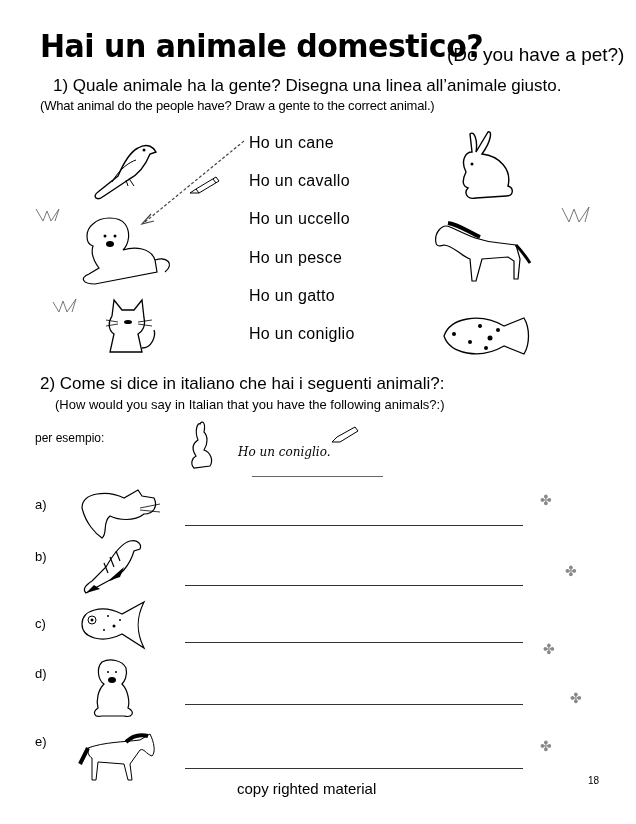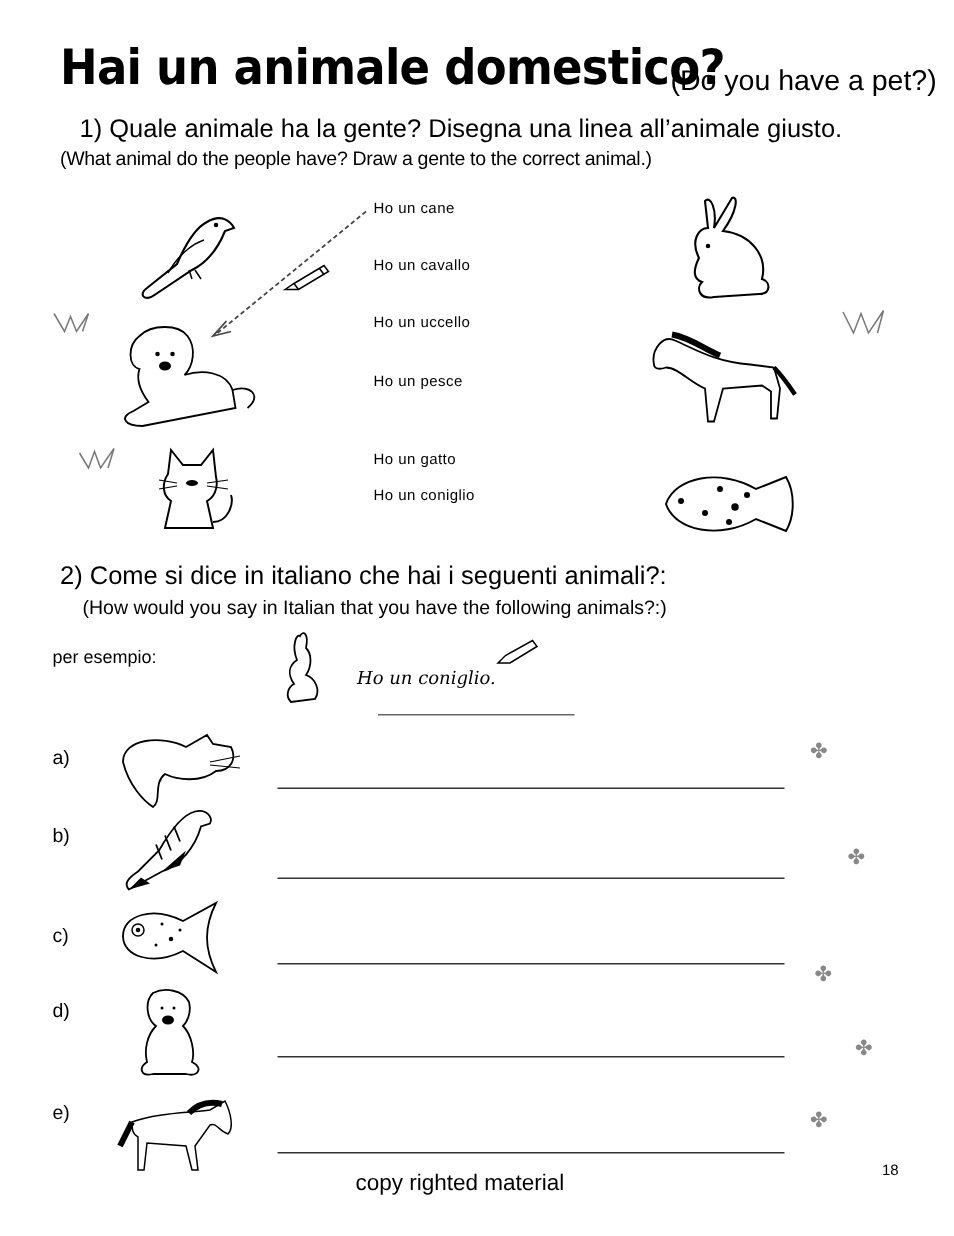--- a/index.html
+++ b/index.html
@@ -2,21 +2,21 @@
 <html><head>
 <meta charset="utf-8">
 <style>
   html, body { margin: 0; padding: 0; background: #ffffff; }
   body { width: 636px; height: 824px; position: relative; overflow: hidden; font-family: "Liberation Sans", sans-serif; color: #000; }
   .abs { position: absolute; }
   .title { left: 40px; top: 28px; font-family: "DejaVu Sans", sans-serif; font-weight: bold; font-size: 30px; letter-spacing: -0.5px; transform: scaleY(1.08); }
   .subtitle { left: 447px; top: 44px; font-size: 19px; }
   .q1 { left: 40px; top: 76px; font-size: 17px; margin-left: 13px; }
   .q1-sub { left: 40px; top: 98px; font-size: 13px; letter-spacing: -0.2px; }
-  .phrase { left: 249px; font-size: 10px; letter-spacing: 0.3px; }
+  .phrase { left: 249px; font-size: 16px; letter-spacing: 0.3px; }
   .q2 { left: 40px; top: 374px; font-size: 17px; }
   .q2-sub { left: 55px; top: 397px; font-size: 13px; }
   .example-label { left: 35px; top: 431px; font-size: 12px; }
   .example-answer { left: 238px; top: 445px; font-family: "DejaVu Serif", serif; font-style: italic; font-size: 12px; }
   .item-label { left: 35px; font-size: 13px; }
   .answer-line { left: 185px; width: 338px; height: 0; border-top: 1.5px solid #333; }
   .example-line { left: 252px; top: 476px; width: 131px; border-top: 1.5px solid #666; height: 0; }
   .footer { left: 237px; top: 780px; font-size: 15px; }
   .page-num { left: 588px; top: 775px; font-size: 10px; }
   svg { overflow: visible; }
@@ -27,21 +27,21 @@
 <div class="abs title">Hai un animale domestico?</div>
 <div class="abs subtitle">(Do you have a pet?)</div>
 
 <div class="abs q1">1) Quale animale ha la gente?  Disegna una linea all’animale giusto.</div>
 <div class="abs q1-sub">(What animal do the people have?  Draw a gente to the correct animal.)</div>
 
 <div class="abs phrase" style="top:134px">Ho un cane</div>
 <div class="abs phrase" style="top:172px">Ho un cavallo</div>
 <div class="abs phrase" style="top:210px">Ho un uccello</div>
 <div class="abs phrase" style="top:249px">Ho un pesce</div>
-<div class="abs phrase" style="top:301px">Ho un gatto</div>
+<div class="abs phrase" style="top:287px">Ho un gatto</div>
 <div class="abs phrase" style="top:325px">Ho un coniglio</div>
 
 <svg class="abs" style="left:0;top:0" width="636" height="824">
   <line x1="244" y1="141" x2="145" y2="222" stroke="#444" stroke-width="1.2" stroke-dasharray="3,2"></line>
   <polyline points="151,214 142,224 154,221" fill="none" stroke="#444" stroke-width="1.2"></polyline>
 </svg>
 <svg class="abs" style="left:188px;top:175px" width="32" height="22">
   <polygon points="2,18 8,14 28,2 31,6 11,18" fill="#fff" stroke="#000" stroke-width="1"></polygon>
   <line x1="8" y1="14" x2="11" y2="18" stroke="#000" stroke-width="1"></line>
   <line x1="25" y1="4" x2="28" y2="8" stroke="#000" stroke-width="1"></line>

